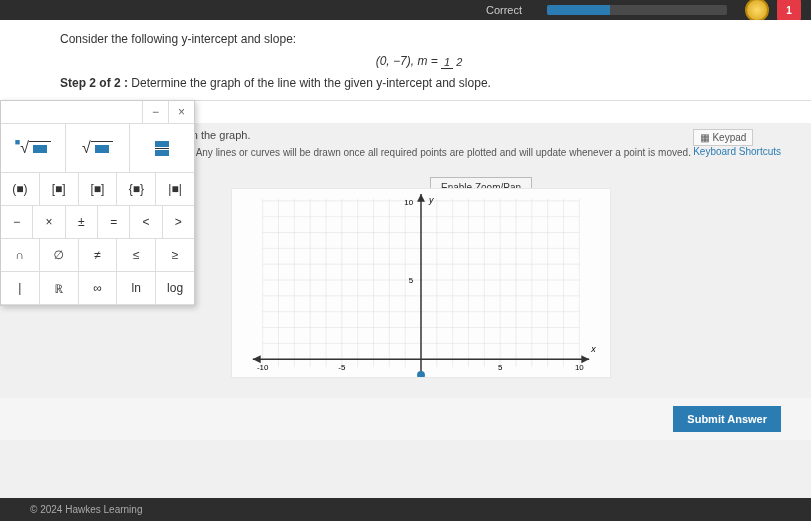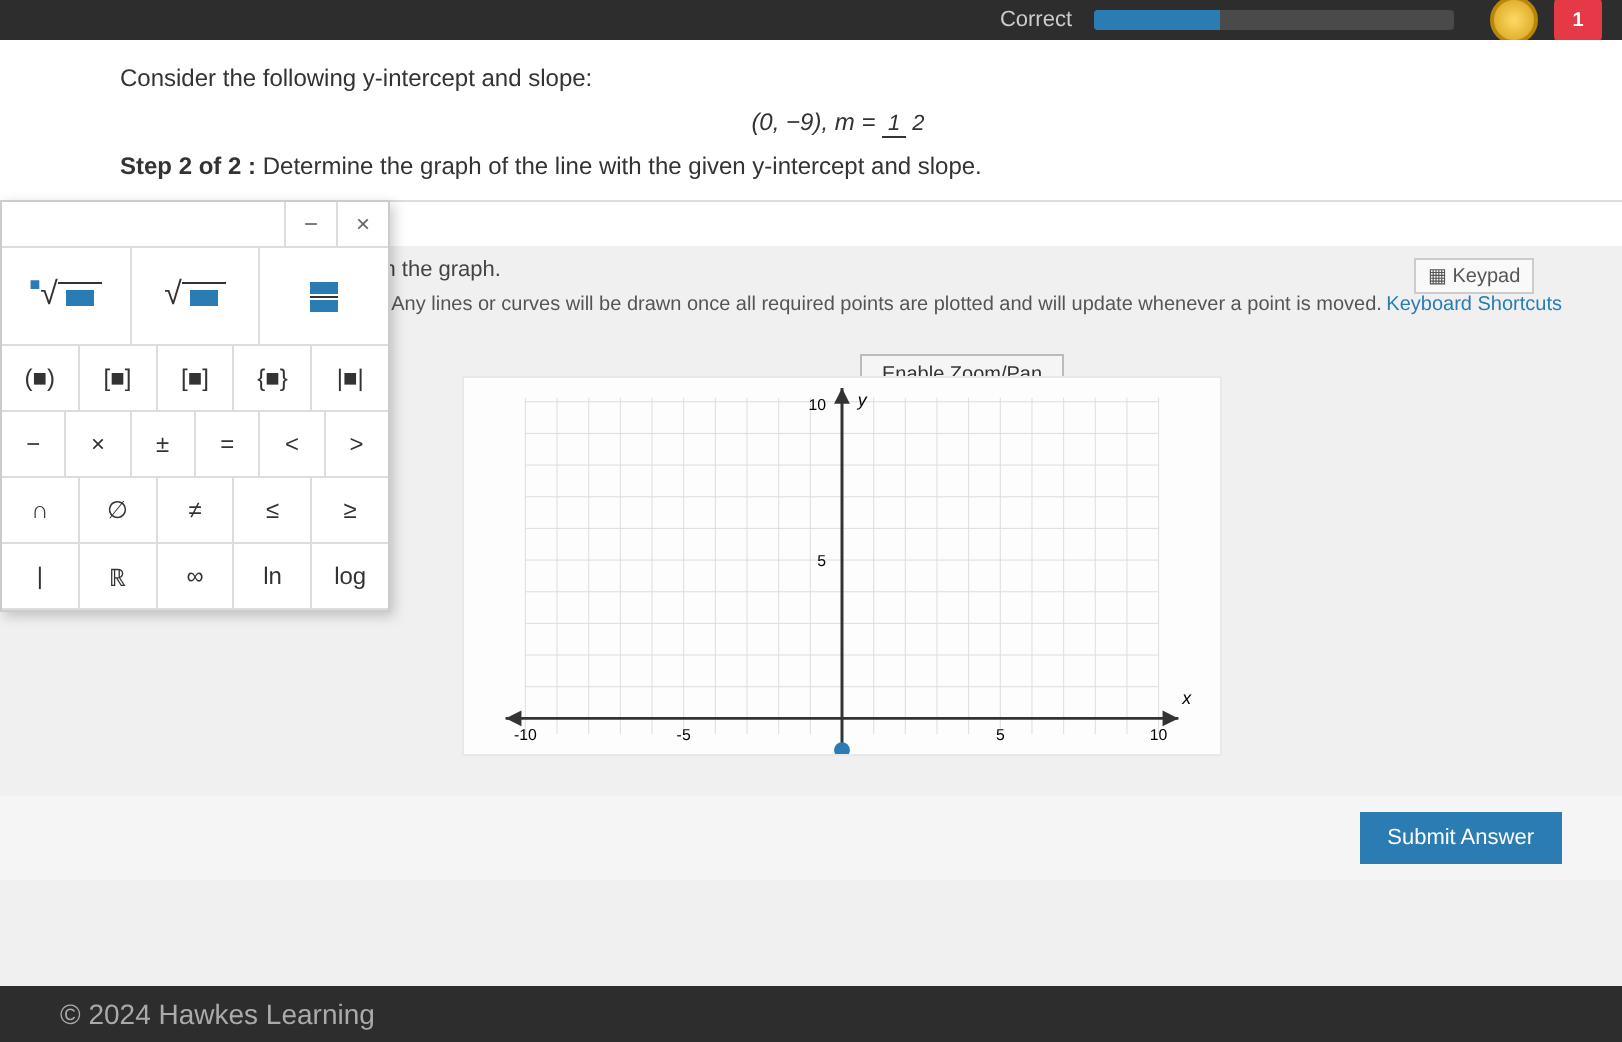--- a/index.html
+++ b/index.html
@@ -1,45 +1,45 @@
 <!DOCTYPE html>
 <html><head>
 <meta charset="utf-8">
 <style>
 *{margin:0;padding:0;box-sizing:border-box;font-family:Arial,sans-serif}
 body{background:#f0f0f0;width:811px;height:521px;overflow:hidden;position:relative}
 .topbar{background:#2d2d2d;height:20px;display:flex;align-items:center;justify-content:flex-end;padding:0 10px;gap:8px}
-.correct-label{color:#ccc;font-size:11px;margin-right:3px}
+.correct-label{color:#ccc;font-size:11px;margin-right:17px}
 .progress-bar{width:180px;height:10px;background:#4a4a4a;border-radius:2px;overflow:hidden}
 .progress-fill{width:35%;height:100%;background:#2b7cb3}
 .badge-gold{width:24px;height:24px;border-radius:50%;background:radial-gradient(circle,#ffd966,#d4a017);border:2px solid #b8860b;margin-left:10px}
 .badge-heart{width:24px;height:24px;background:#e63946;border-radius:4px;display:flex;align-items:center;justify-content:center;color:white;font-size:10px;font-weight:bold;position:relative}
 .badge-heart:before{content:'';position:absolute;width:20px;height:18px;background:#e63946;clip-path:polygon(50% 100%,0 35%,15% 10%,35% 10%,50% 25%,65% 10%,85% 10%,100% 35%);top:3px;left:2px}
 .badge-heart span{position:relative;z-index:1}
 .content{background:#fff;padding:12px 30px 12px 60px;font-size:12px;color:#333;position:relative}
 .question-text{margin-bottom:4px}
 .equation{text-align:center;margin:8px 0;font-style:italic}
 .fraction{display:inline-block;vertical-align:middle;text-align:right;font-size:11px}
 .fraction .num{border-bottom:1px solid #333;padding:0 3px}
 .fraction .den{padding:0 3px}
 .step-label{margin-top:0}
 .step-label b{font-weight:bold}
 .divider{border-top:1px solid #ddd;margin:10px -30px 10px -60px}
 .answer-area{padding:0 30px 10px 60px;font-size:11px;color:#444;position:relative}
-.keypad-links{position:absolute;right:30px;top:0;text-align:center;font-size:10px}
+.keypad-links{position:absolute;right:30px;top:0;text-align:left;font-size:10px}
 .keypad-btn{border:1px solid #ccc;padding:2px 6px;background:#f9f9f9;display:inline-block;color:#555}
 .kb-shortcuts{color:#2b7cb3;margin-top:0}
 .intercept-text{margin:6px 0}
 .instruct-text{margin:4px 0 8px 0;font-size:10px;color:#555}
 .zoom-btn{border:1px solid #bbb;background:#f5f5f5;padding:4px 10px;font-size:10px;position:absolute;left:430px;top:48px;color:#333}
 .graph-container{margin:30px auto 10px;width:380px;height:190px;background:#fdfdfd;position:relative;border:1px solid #e8e8e8}
 .graph-svg{width:100%;height:100%}
 .submit-row{text-align:right;padding:8px 30px;background:#f5f5f5}
-.submit-btn{background:#2b7cb3;color:#fff;border:none;padding:7px 14px;font-size:11px;font-weight:normal;cursor:pointer}
-.footer{background:#2d2d2d;color:#aaa;font-size:14px;padding:6px 30px;position:absolute;bottom:0;width:100%}
+.submit-btn{background:#2b7cb3;color:#fff;border:none;padding:7px 14px;font-size:11px;font-weight:bold;cursor:pointer}
+.footer{background:#2d2d2d;color:#aaa;font-size:10px;padding:6px 30px;position:absolute;bottom:0;width:100%}
 .keypad-panel{position:absolute;top:100px;left:0;width:195px;background:#fff;border:1px solid #ccc;box-shadow:2px 2px 6px rgba(0,0,0,0.2);z-index:10}
 .keypad-header{display:flex;justify-content:flex-end;border-bottom:1px solid #ddd}
 .kp-hbtn{width:26px;height:22px;border-left:1px solid #ddd;display:flex;align-items:center;justify-content:center;font-size:12px;color:#666;cursor:pointer}
 .keypad-row{display:flex;border-bottom:1px solid #ddd}
 .kp-cell{flex:1;height:32px;border-right:1px solid #ddd;display:flex;align-items:center;justify-content:center;font-size:12px;color:#333;cursor:pointer;background:#fff}
 .kp-cell:last-child{border-right:none}
 .kp-cell.tall{height:48px}
 .frac-sym{display:flex;flex-direction:column;align-items:center;gap:1px}
 .frac-sym .b{width:14px;height:6px;background:#2b7cb3}
 .frac-sym .l{width:14px;height:1px;background:#333}
@@ -55,21 +55,21 @@
     </div>
   <div class="badge-gold"></div>
   <div class="badge-heart">
       <span>1</span>
     </div>
 </div>
 
 <div class="content">
   <div class="question-text">Consider the following y-intercept and slope:</div>
   <div class="equation">
-    <span>(0, −9), </span><span>m = </span><span class="fraction"><span class="num">1</span><span class="den">2</span></span>
+    <span>(0, −7), </span><span>m = </span><span class="fraction"><span class="num">1</span><span class="den">2</span></span>
   </div>
   <div class="step-label"><b>Step 2 of 2 :</b><span> Determine the graph of the line with the given y-intercept and slope.</span></div>
   <div class="divider"></div>
 </div>
 
 <div class="answer-area">
   <div class="keypad-links">
     <div class="keypad-btn">▦ <span>Keypad</span></div>
     <div class="kb-shortcuts">Keyboard Shortcuts</div>
   </div>

